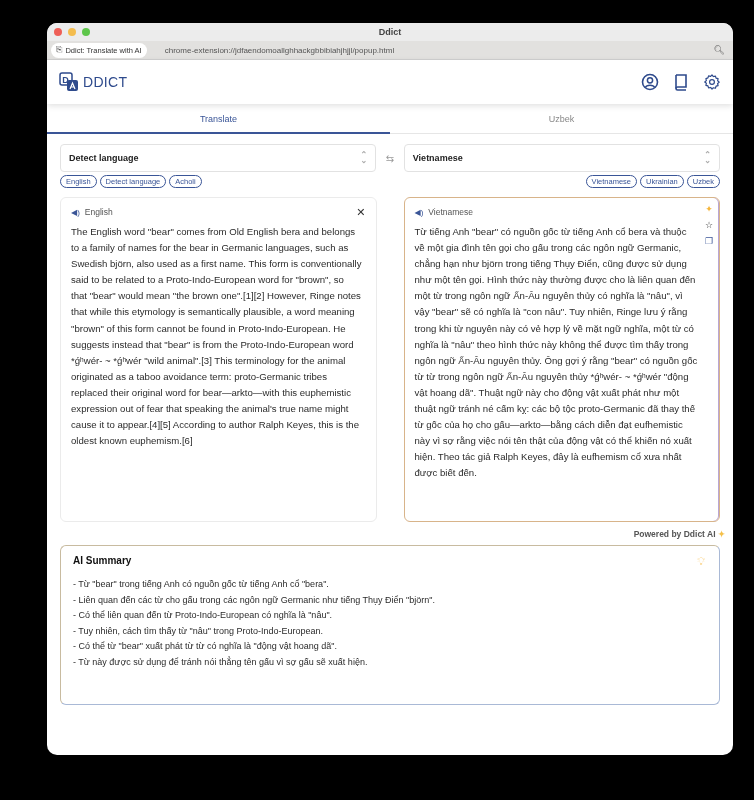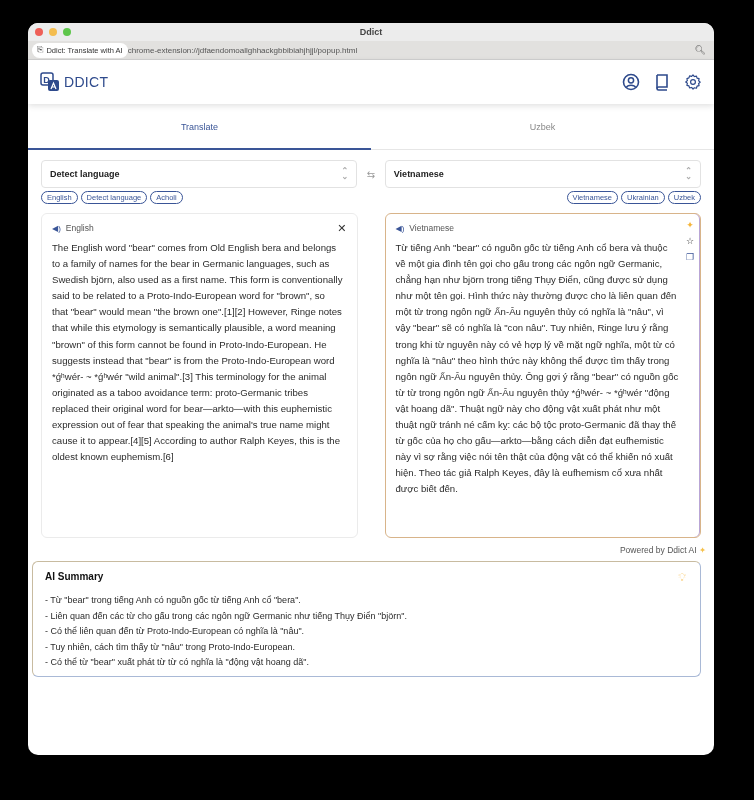--- a/index.html
+++ b/index.html
@@ -1,53 +1,53 @@
 <!DOCTYPE html>
 <html><head>
 <meta charset="utf-8">
 <style>
   * { box-sizing: border-box; margin: 0; padding: 0; }
   html, body { width: 754px; height: 800px; background: #000; overflow: hidden; }
   body { font-family: "Liberation Sans", sans-serif; color: #333; position: relative; }
 
   .window {
-    position: absolute; left: 28px; top: 23px; width: 686px; height: 732px;
+    position: absolute; left: 47px; top: 23px; width: 686px; height: 732px;
     background: #fff; border-radius: 10px; overflow: hidden;
   }
   .titlebar {
     height: 18px; background: #ececec; position: relative;
     display: flex; align-items: center; justify-content: center;
   }
   .traffic { position: absolute; left: 7px; top: 5px; display: flex; gap: 6px; }
   .traffic span { width: 8px; height: 8px; border-radius: 50%; display: block; }
   .t-red { background: #ee5f57; } .t-yellow { background: #f4bd4f; } .t-green { background: #5ec64b; }
   .titlebar .title { font-size: 9px; color: #444; font-weight: bold; }
 
   .urlbar {
     height: 19px; background: #e2e1df; display: flex; align-items: center;
     padding: 0 4px; border-bottom: 1px solid #d0d0d0;
   }
   .url-chip {
     background: #fff; border-radius: 8px; height: 15px; display: flex; align-items: center;
     padding: 0 5px; gap: 3px; font-size: 7.5px; color: #333;
   }
-  .url-text { font-size: 8px; color: #555; margin-left: 0; flex: 1; }
+  .url-text { font-size: 8px; color: #555; margin-left: 18px; flex: 1; }
   .zoom-ico { font-size: 9px; color: #555; margin-right: 4px; }
 
   .appheader {
     height: 44px; display: flex; align-items: center; padding: 0 12px;
     box-shadow: 0 2px 6px rgba(0,0,0,0.12); position: relative; z-index: 2; background: #fff;
   }
   .logo { display: flex; align-items: center; gap: 4px; }
   .logo-mark { width: 20px; height: 20px; position: relative; }
   .logo-text { font-size: 14px; color: #2e4a8c; letter-spacing: 0.3px; }
   .hdr-icons { margin-left: auto; display: flex; gap: 14px; align-items: center; }
   .hdr-icons svg { display: block; }
 
-  .tabs { display: flex; height: 46px; border-bottom: 1px solid #e6e6e6; }
+  .tabs { display: flex; height: 30px; border-bottom: 1px solid #e6e6e6; }
   .tab { flex: 1; display: flex; align-items: center; justify-content: center; font-size: 9px; color: #888; cursor: pointer; position: relative; }
   .tab.active { color: #3a5597; }
   .tab.active::after { content: ""; position: absolute; left: 0; right: 0; bottom: -1px; height: 2px; background: #3a5597; }
 
   .lang-row { display: flex; align-items: center; padding: 10px 13px 0 13px; gap: 0; }
   .lang-select {
     width: 321px; height: 28px; border: 1px solid #e2e2e2; border-radius: 4px;
     display: flex; align-items: center; padding: 0 8px; font-size: 9px; color: #222; font-weight: bold;
   }
   .lang-select .chev { margin-left: auto; color: #aaa; font-size: 8px; line-height: 6px; text-align: center; }
@@ -66,25 +66,25 @@
   .panel.tgt { border: 1.5px solid #d8b48a; background: #fff;
     box-shadow: -1px 0 0 #b9a6d6 inset; }
   .panel-head { display: flex; align-items: center; gap: 5px; font-size: 8.5px; color: #555; height: 12px; }
   .speaker { color: #3a5597; font-size: 8px; }
   .close-x { margin-left: auto; font-size: 11px; color: #333; cursor: pointer; }
   .panel-text { font-size: 9.6px; line-height: 16.1px; color: #2b2b2b; margin-top: 6px; padding-right: 4px; }
   .tgt .panel-text { padding-right: 10px; }
   .side-icons { position: absolute; right: 6px; top: 6px; display: flex; flex-direction: column; gap: 5px; align-items: center; }
   .side-icons span { font-size: 9px; line-height: 11px; cursor: pointer; }
 
-  .powered { text-align: right; font-size: 8.5px; color: #555; padding: 7px 8px 0 0; }
+  .powered { text-align: right; font-size: 8.5px; color: #555; padding: 7px 8px 0 0; font-weight: bold; }
   .powered .spark { color: #f5c04a; }
 
   .summary {
-    margin: 6px 13px 0 4px; height: 116px; border-radius: 6px;
+    margin: 6px 13px 0 13px; height: 160px; border-radius: 6px;
     border: 1.5px solid #c8bba0; border-right-color: #a9b9d6; border-bottom-color: #a9b9d6;
     padding: 9px 12px; position: relative;
   }
   .summary h3 { font-size: 10px; color: #111; font-weight: bold; }
   .bulb { position: absolute; right: 14px; top: 9px; color: #f5b53a; font-size: 11px; }
   .summary ul { list-style: none; margin-top: 11px; }
   .summary li { font-size: 9px; line-height: 15.5px; color: #2b2b2b; }
 </style>
 </head>
 <body>
@@ -196,15 +196,16 @@
 
   <div class="summary">
     <h3>AI Summary</h3>
     <span class="bulb">💡︎</span>
     <ul>
       <li>- Từ "bear" trong tiếng Anh có nguồn gốc từ tiếng Anh cổ "bera".</li>
       <li>- Liên quan đến các từ cho gấu trong các ngôn ngữ Germanic như tiếng Thụy Điển "björn".</li>
       <li>- Có thể liên quan đến từ Proto-Indo-European có nghĩa là "nâu".</li>
       <li>- Tuy nhiên, cách tìm thấy từ "nâu" trong Proto-Indo-European.</li>
       <li>- Có thể từ "bear" xuất phát từ từ có nghĩa là "động vật hoang dã".</li>
+      <li>- Từ này được sử dụng để tránh nói thẳng tên gấu vì sợ gấu sẽ xuất hiện.</li>
     </ul>
   </div>
 </div>
 
 </body></html>

